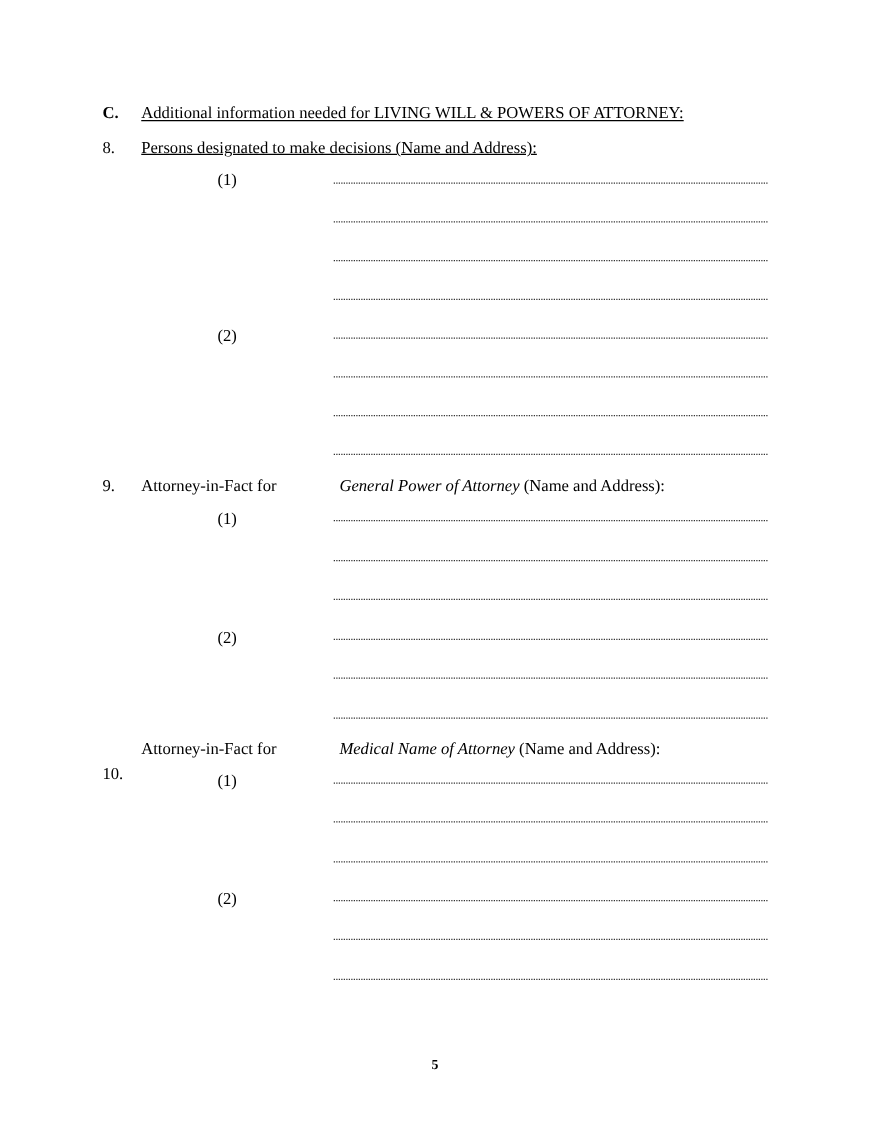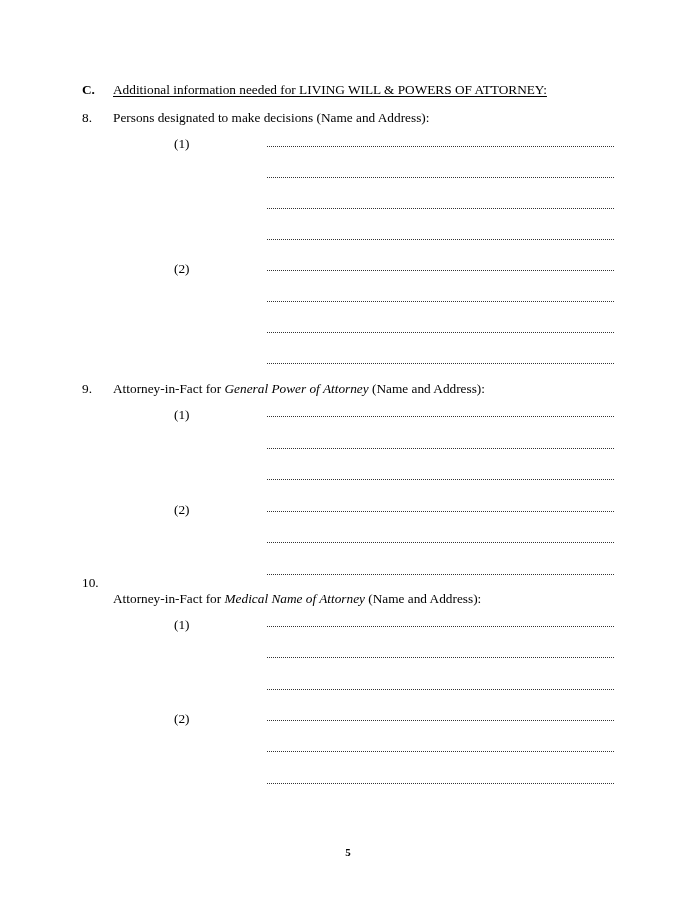--- a/index.html
+++ b/index.html
@@ -12,30 +12,30 @@
     .sec-letter { left: 82px; font-weight: bold; }
     .sec-title { left: 113px; font-weight: normal; text-decoration: underline; text-underline-offset: 2px; }
     .num { left: 82px; }
     .q { left: 113px; }
     .sub { left: 174px; }
     .line {
       position: absolute; left: 267px; width: 347px; height: 0;
       border-bottom: 1px dotted #333;
     }
     .pagenum { left: 0; width: 696px; text-align: center; font-weight: bold; font-size: 11px; }
-    i { font-style: italic; }
+    i { font-style: italic; margin-left: 47px; }
   </style>
 </head>
 <body>
 
 <div class="abs sec-letter" style="top:83px;">C.</div>
 <div class="abs sec-title" style="top:83px;">Additional information needed for LIVING WILL &amp; POWERS OF ATTORNEY:</div>
 
 <div class="abs num" style="top:111px;">8.</div>
-<div class="abs q" style="top:111px;">Persons designated to make decisions (Name and Address):</div>
+<div class="abs q" style="top:111px;text-decoration:underline;">Persons designated to make decisions (Name and Address):</div>
 
 <div class="abs sub" style="top:137px;">(1)</div>
 <div class="line" style="top:146px;"></div>
 <div class="line" style="top:177px;"></div>
 <div class="line" style="top:208px;"></div>
 <div class="line" style="top:239px;"></div>
 
 <div class="abs sub" style="top:262px;">(2)</div>
 <div class="line" style="top:270px;"></div>
 <div class="line" style="top:301px;"></div>
@@ -48,21 +48,21 @@
 <div class="abs sub" style="top:408px;">(1)</div>
 <div class="line" style="top:416px;"></div>
 <div class="line" style="top:448px;"></div>
 <div class="line" style="top:479px;"></div>
 
 <div class="abs sub" style="top:503px;">(2)</div>
 <div class="line" style="top:511px;"></div>
 <div class="line" style="top:542px;"></div>
 <div class="line" style="top:574px;"></div>
 
-<div class="abs num" style="top:576px;">10.</div>
+<div class="abs num" style="top:612px;">10.</div>
 <div class="abs q" style="top:592px;"><span>Attorney-in-Fact for </span><i>Medical Name of Attorney</i><span> (Name and Address):</span></div>
 
 <div class="abs sub" style="top:618px;">(1)</div>
 <div class="line" style="top:626px;"></div>
 <div class="line" style="top:657px;"></div>
 <div class="line" style="top:689px;"></div>
 
 <div class="abs sub" style="top:712px;">(2)</div>
 <div class="line" style="top:720px;"></div>
 <div class="line" style="top:751px;"></div>

